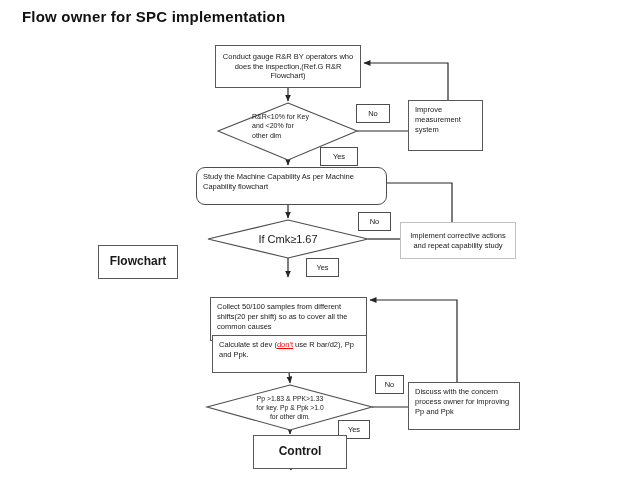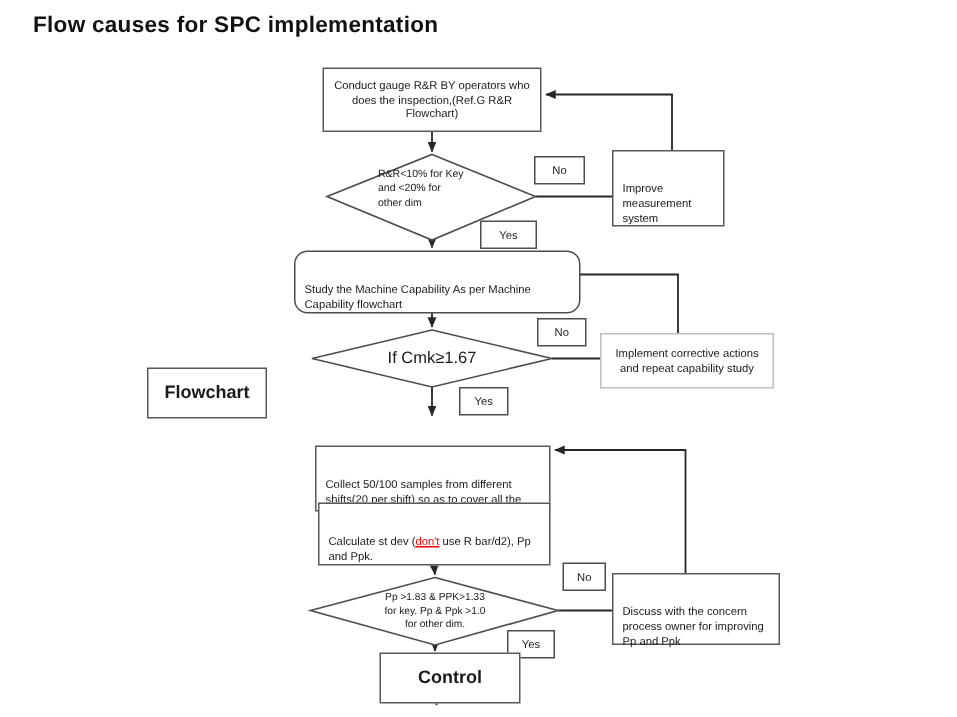--- a/index.html
+++ b/index.html
@@ -11,41 +11,41 @@
     position:absolute;left:22px;top:8px;font-size:15px;font-weight:bold;color:#111;
     letter-spacing:0.2px;
   }
   svg.wires{position:absolute;left:0;top:0;width:638px;height:478px;}
   .node{
     position:absolute;box-sizing:border-box;background:#fff;border:1px solid #595959;
     font-size:7.5px;line-height:1.3;color:#1a1a1a;
     display:flex;align-items:center;justify-content:center;text-align:center;
     padding:16px 4px;
   }
-  .node.left-text{justify-content:flex-start;text-align:left;align-items:flex-start;padding:20px 6px;}
+  .node.left-text{justify-content:flex-start;text-align:left;align-items:flex-start;padding:4px 6px;}
   .node.rounded{border-radius:9px;border-color:#4d4d4d;}
   .node.light-border{border-color:#c0c0c0;}
   .label-box{
     position:absolute;box-sizing:border-box;background:#fff;border:1px solid #4d4d4d;
     font-size:7.5px;display:flex;align-items:center;justify-content:center;color:#1a1a1a;
   }
   .big-label{font-size:12px;font-weight:bold;}
   .diamond-text{
     position:absolute;font-size:7px;line-height:1.35;color:#1a1a1a;text-align:left;
   }
   .diamond-text.center{text-align:center;}
   .diamond-text.big{font-size:11px;font-weight:normal;text-align:center;}
   .red{color:#ff0000;text-decoration:underline;}
 </style>
 </head>
 <body>
 
 <div class="canvas">
 
-  <div class="title">Flow causes for SPC implementation</div>
+  <div class="title">Flow owner for SPC implementation</div>
 
   <svg class="wires" viewBox="0 0 638 478" xmlns="http://www.w3.org/2000/svg">
     <defs>
       <marker id="arr" markerWidth="9" markerHeight="8" refX="6.5" refY="3" orient="auto" markerUnits="userSpaceOnUse">
         <path d="M0,0 L7,3 L0,6 Z" fill="#262626"></path>
       </marker>
     </defs>
 
     <path d="M288,88 L288,101" stroke="#262626" stroke-width="1.2" fill="none" marker-end="url(#arr)"></path>
     <path d="M357,131 L408,131" stroke="#262626" stroke-width="1.2" fill="none"></path>

